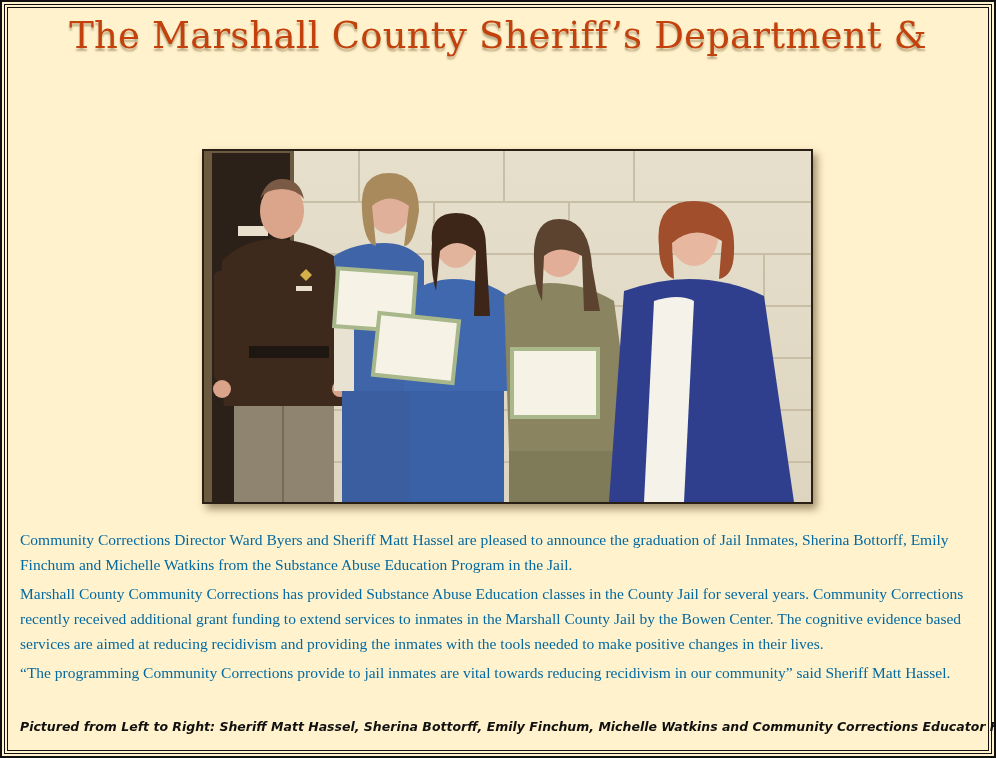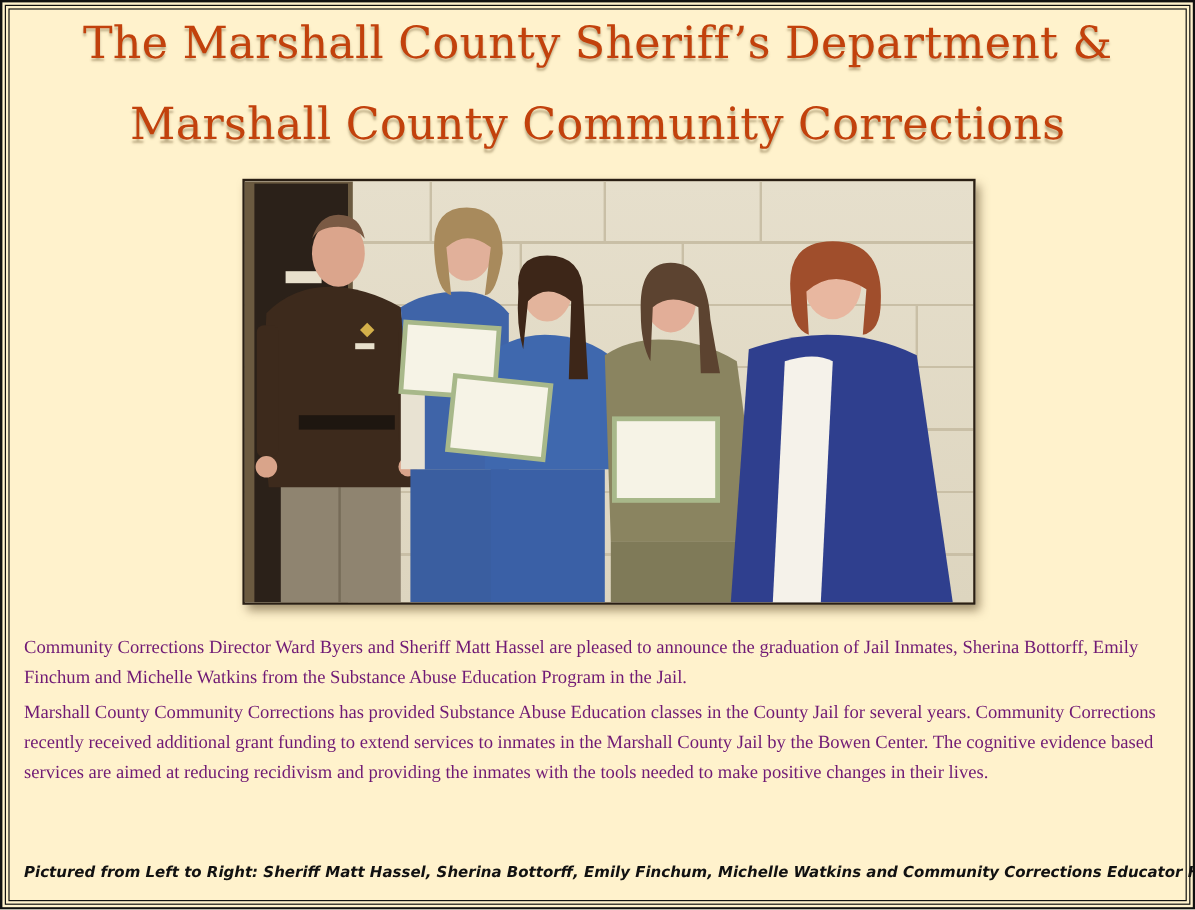--- a/index.html
+++ b/index.html
@@ -63,21 +63,21 @@
     }
     .photo svg { display: block; }
 
     .body-text {
       position: absolute;
       left: 18px; top: 525px;
       width: 960px;
       font-family: "Liberation Serif", "DejaVu Serif", serif;
       font-size: 15.5px;
       line-height: 25px;
-      color: #701a75;
+      color: #0369a1;
     }
     .body-text p {
       margin: 0 0 4px 0;
     }
     .caption {
       position: absolute;
       left: 18px; top: 717px;
       width: 960px;
       font-family: "DejaVu Sans", "Liberation Sans", sans-serif;
       font-size: 12.5px;
@@ -86,21 +86,20 @@
       color: #111;
       white-space: nowrap;
     }
   </style>
 </head>
 <body>
 
 <div class="page">
 
   <div class="title-line title-1">The Marshall County Sheriff’s Department &amp;</div>
-  <div class="title-line title-2">Marshall County Community Corrections</div>
 
   <div class="photo">
     <svg width="607" height="351" viewBox="0 0 607 351" xmlns="http://www.w3.org/2000/svg">
 
       <rect x="0" y="0" width="90" height="351" fill="#6b5a40"></rect>
       <rect x="8" y="2" width="78" height="349" fill="#2b2119"></rect>
       <rect x="34" y="75" width="30" height="10" fill="#e8e0cc"></rect>
 
       <g stroke="#c9bfa6" stroke-width="2">
         <line x1="155" y1="0" x2="155" y2="50"></line>
@@ -163,17 +162,18 @@
         <path d="M450 150 Q475 142 490 150 L480 351 L440 351 Z" fill="#f5f2ea"></path>
         <ellipse cx="490" cy="85" rx="24" ry="30" fill="#e8b7a0"></ellipse>
         <path d="M455 95 Q450 50 490 50 Q532 50 530 100 Q530 125 515 128 L518 90 Q490 72 468 92 L470 128 Q455 122 455 95 Z" fill="#a04e2c"></path>
       </g>
     </svg>
   </div>
 
   <div class="body-text">
     <p>Community Corrections Director Ward Byers and Sheriff Matt Hassel are pleased to announce the graduation of Jail Inmates, Sherina Bottorff, Emily Finchum and Michelle Watkins from the Substance Abuse Education Program in the Jail.</p>
     <p>Marshall County Community Corrections has provided Substance Abuse Education classes in the County Jail for several years. Community Corrections recently received additional grant funding to extend services to inmates in the Marshall County Jail by the Bowen Center. The cognitive evidence based services are aimed at reducing recidivism and providing the inmates with the tools needed to make positive changes in their lives.</p>
+    <p>“The programming Community Corrections provide to jail inmates are vital towards reducing recidivism in our community” said Sheriff Matt Hassel.</p>
   </div>
 
   <div class="caption">Pictured from Left to Right: Sheriff Matt Hassel, Sherina Bottorff, Emily Finchum, Michelle Watkins and Community Corrections Educator Heather Green.</div>
 
 </div>
 
 </body></html>

